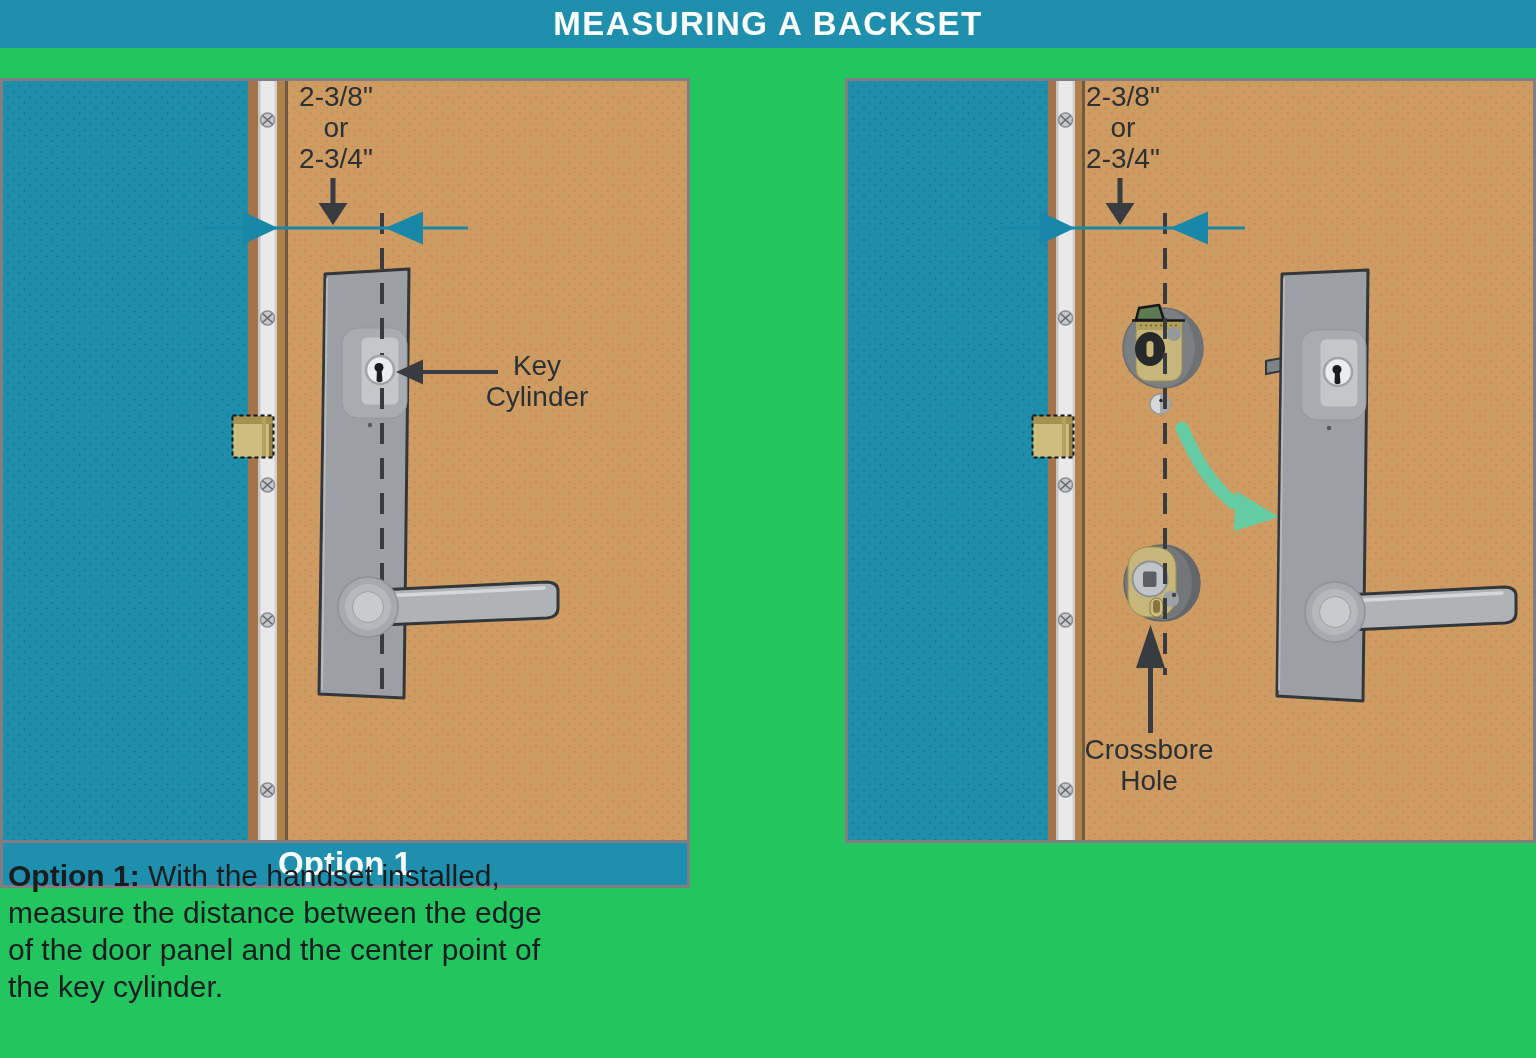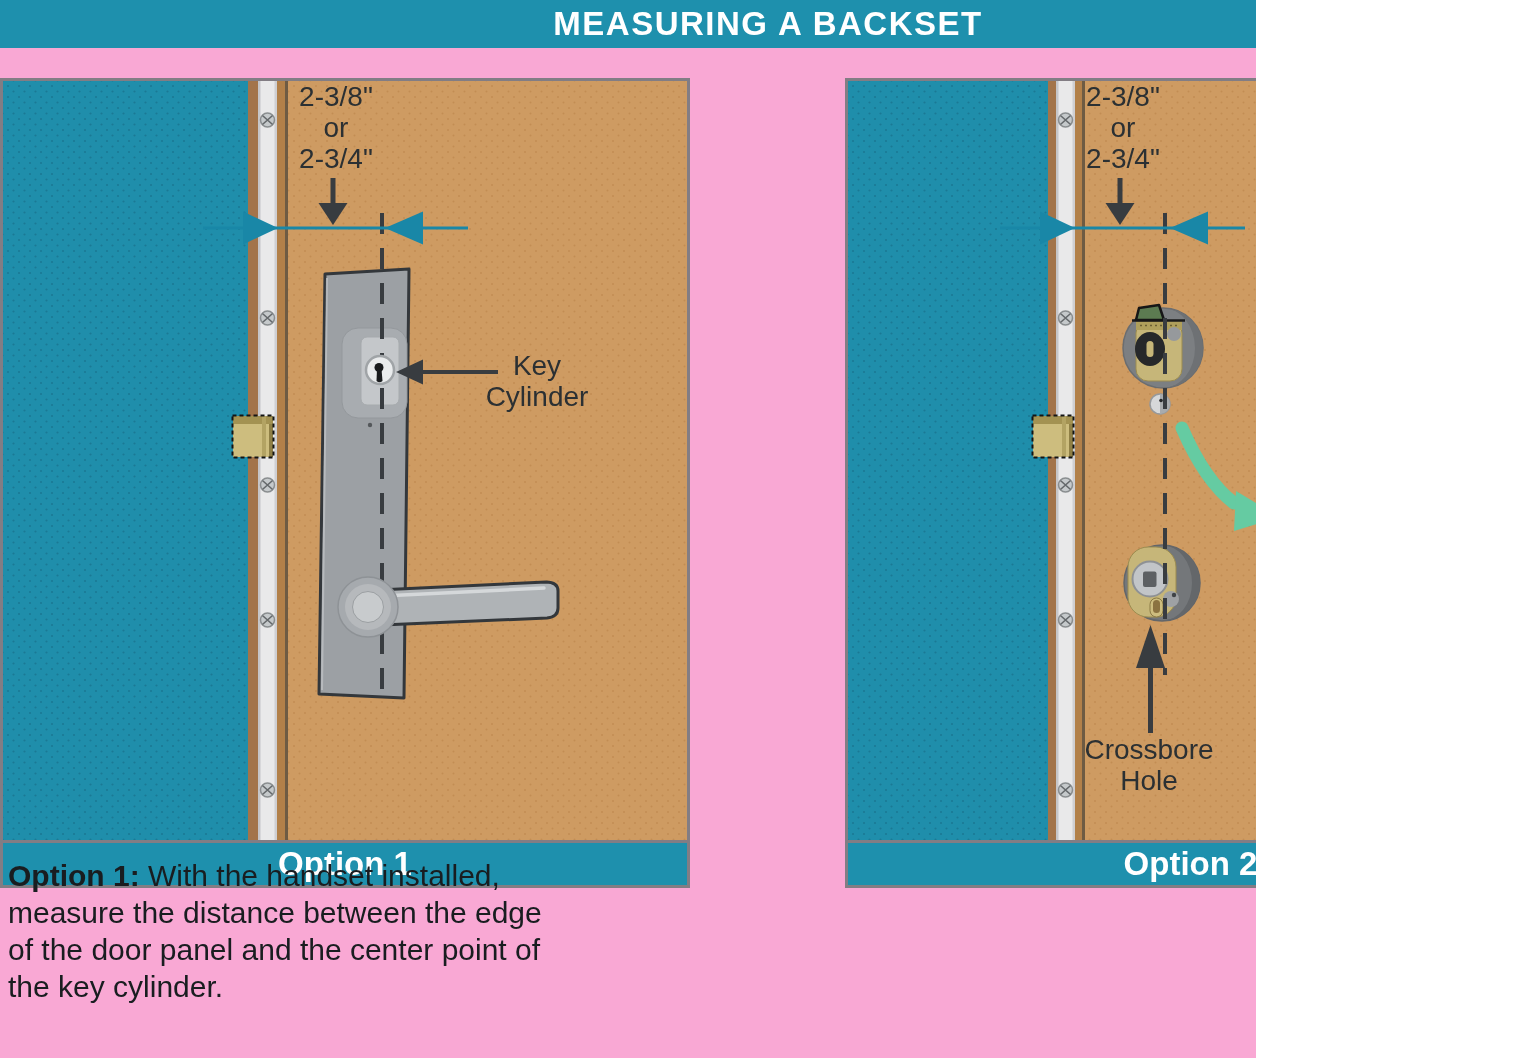--- a/index.html
+++ b/index.html
@@ -1,19 +1,19 @@
 <!DOCTYPE html>
 <html><head>
 <meta charset="utf-8">
 <style>
   html,body { margin:0; padding:0; }
   body { font-family: "Liberation Sans", sans-serif; }
   .canvas {
-    position:relative; width:1256px; height:1058px;
-    background:#f9a8d4; overflow:hidden;
+    position:relative; width:1536px; height:1058px;
+    background:#22c55e; overflow:hidden;
   }
   .title-bar {
     position:absolute; left:0; top:0; width:1536px; height:48px;
     background:#1E90AD; display:flex; align-items:center; justify-content:center;
   }
   .title-bar span {
     color:#FFFFFF; font-weight:bold; font-size:33px; letter-spacing:1.5px;
   }
   .panel { position:absolute; top:78px; }
   .panel-left  { left:0; }
@@ -287,23 +287,20 @@
 
       <g>
         <rect x="303" y="589" width="5" height="66" fill="#383C40"></rect>
         <polygon points="305.5,547 291,590 320,590" fill="#383C40"></polygon>
         <text x="304" y="681">Crossbore</text>
         <text x="304" y="712">Hole</text>
       </g>
 
       <rect x="1.5" y="1.5" width="688" height="762" fill="none" stroke="#827D84" stroke-width="3"></rect>
     </svg>
-    <div class="option-bar" style="width:691px">
-      <span>Option 2</span>
-    </div>
   </section>
 
   <p class="caption caption-left"><strong>Option 1:</strong><span> With the handset installed,
 measure the distance between the edge
 of the door panel and the center point of
 the key cylinder.</span></p>
 
 
 </div>
 

